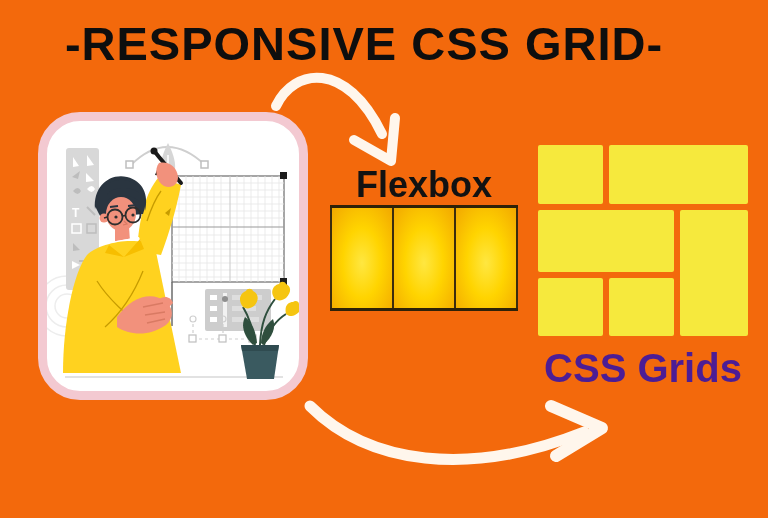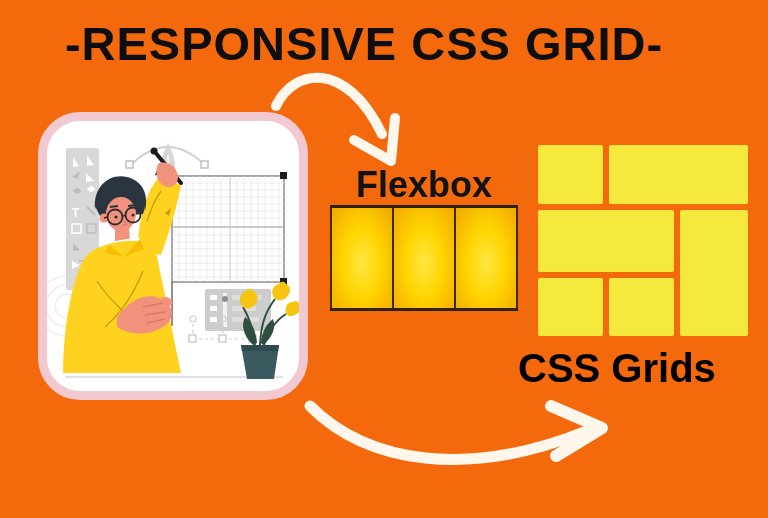--- a/index.html
+++ b/index.html
@@ -52,21 +52,21 @@
   }
   .grid-cell { background:#F6E93D; border-radius:2px; }
   .cell-a { grid-column:1; grid-row:1; }
   .cell-b { grid-column:2 / span 2; grid-row:1; }
   .cell-c { grid-column:1 / span 2; grid-row:2; }
   .cell-d { grid-column:3; grid-row:2 / span 2; }
   .cell-e { grid-column:1; grid-row:3; }
   .cell-f { grid-column:2; grid-row:3; }
   .grid-label {
     position:absolute; left:518px; top:346px; width:250px;
-    text-align:left; font-size:40px; font-weight:800; color:#000000;
+    text-align:center; font-size:40px; font-weight:800; color:#4c1d95;
   }
 </style>
 </head>
 <body>
 
 <div class="stage">
 
   <div class="poster-title">-RESPONSIVE CSS GRID-</div>
 
   <div class="card">

